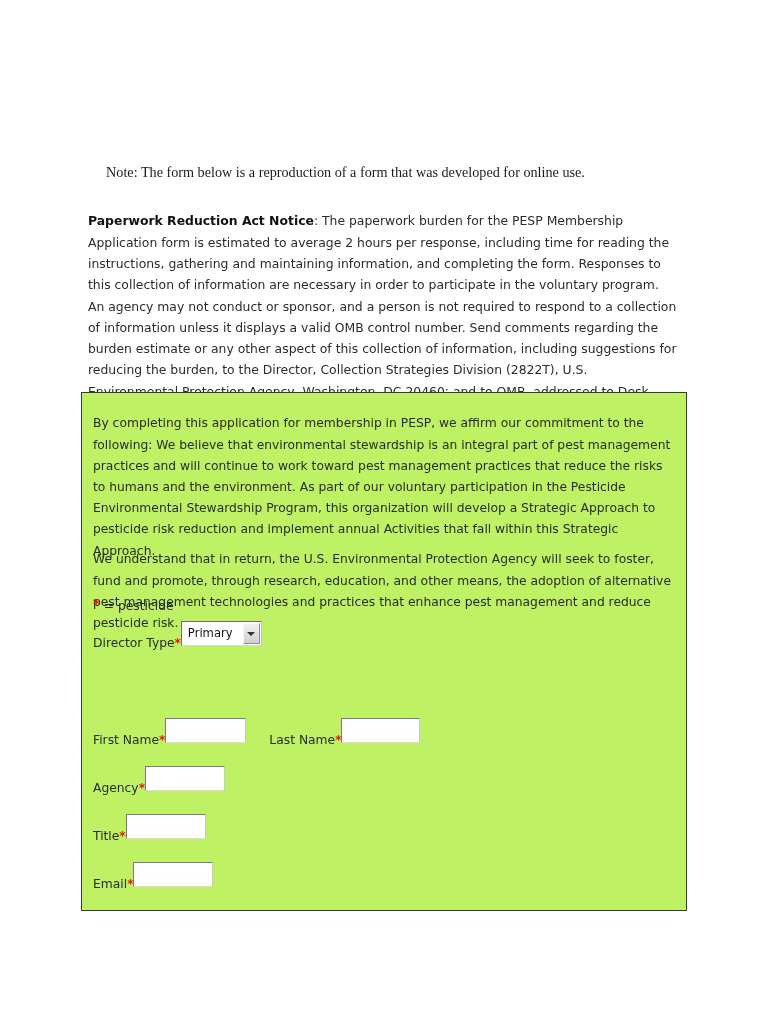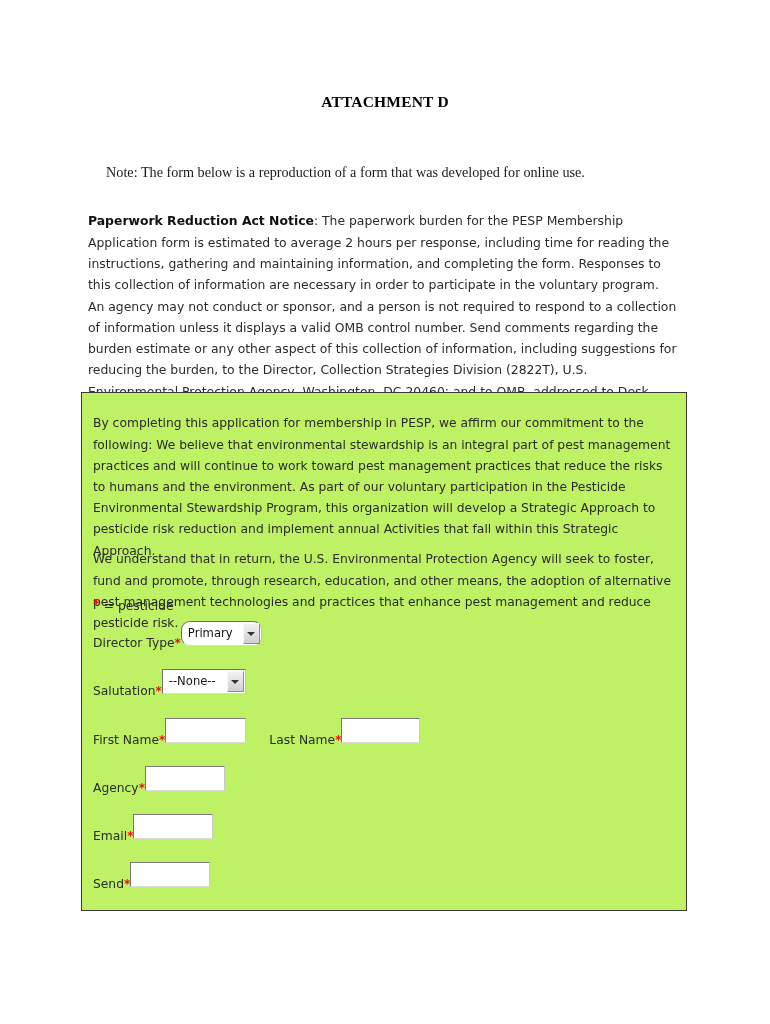--- a/index.html
+++ b/index.html
@@ -204,37 +204,36 @@
   }
 
   
   #row-contact-type { top: 238px; }
   #row-salutation   { top: 286px; }
   #row-names        { top: 334px; }
   #row-company      { top: 382px; }
   #row-title        { top: 430px; }
   #row-email        { top: 478px; }
 
-  #contact-type-select { width: 81px; border-radius: 9px; }
+  #contact-type-select { width: 81px; }
   #salutation-select   { width: 84px; }
 
   #first-name-input { width: 81px; }
   #last-name-input  { width: 79px; }
   #company-input    { width: 80px; }
   #title-input      { width: 80px; }
   #email-input      { width: 80px; }
 
   .name-gap { display: inline-block; width: 23px; }
 </style>
 </head>
 <body>
 
 <div class="page">
 
-  <div class="heading" id="attachment-title">ATTACHMENT D</div>
 
 
   <div id="note-line">Note:  The form below is a reproduction of a form that was developed for online use.</div>
 
   <p id="paperwork-notice"><b>Paperwork Reduction Act Notice</b><span>: The paperwork burden for the PESP Membership Application form is estimated to average 2 hours per response, including time for reading the instructions, gathering and maintaining information, and completing the form. Responses to this collection of information are necessary in order to participate in the voluntary program. An agency may not conduct or sponsor, and a person is not required to respond to a collection of information unless it displays a valid OMB control number. Send comments regarding the burden estimate or any other aspect of this collection of information, including suggestions for reducing the burden, to the Director, Collection Strategies Division (2822T), U.S. Environmental Protection Agency, Washington, DC 20460; and to OMB, addressed to Desk Officer for EPA, via email to </span><a class="email-link">oira_submission@omb.eop.gov</a><span>. Do not send completed forms to these addresses.</span></p>
 
   <div id="application-box">
 
     <p class="box-para" id="affirm-para">By completing this application for membership in PESP, we affirm our commitment to the following: We believe that environmental stewardship is an integral part of pest management practices and will continue to work toward pest management practices that reduce the risks to humans and the environment. As part of our voluntary participation in the Pesticide Environmental Stewardship Program, this organization will develop a Strategic Approach to pesticide risk reduction and implement annual Activities that fall within this Strategic Approach.</p>
 
@@ -242,36 +241,31 @@
 
     <div id="required-legend"><span class="req-star">*</span>
       <span>= pesticide</span></div>
 
     <div class="field-row" id="row-contact-type">
       <span class="field-group"><span class="field-label">Director Type</span><span class="req-star">*</span><span class="select-wrap" id="contact-type-select"><span class="select-value">Primary</span><span class="select-arrow-btn">
               <span class="tri"></span>
             </span></span></span>
     </div>
 
-    <div class="field-row" id="row-salutation">
-      <span class="field-group"><span class="field-label">Salutation</span><span class="req-star">*</span><span class="select-wrap" id="salutation-select"><span class="select-value">--None--</span><span class="select-arrow-btn">
-              <span class="tri"></span>
-            </span></span></span>
-    </div>
 
     <div class="field-row" id="row-names">
       <span class="field-group"><span class="field-label">First Name</span><span class="req-star">*</span><input class="text-input" id="first-name-input" type="text" value="" style=""></span><span class="name-gap"></span><span class="field-group"><span class="field-label">Last Name</span><span class="req-star">*</span><input class="text-input" id="last-name-input" type="text" value="" style=""></span>
     </div>
 
     <div class="field-row" id="row-company">
       <span class="field-group"><span class="field-label">Agency</span><span class="req-star">*</span><input class="text-input" id="company-input" type="text" value="" style=""></span>
     </div>
 
     <div class="field-row" id="row-title">
-      <span class="field-group"><span class="field-label">Email</span><span class="req-star">*</span><input class="text-input" id="title-input" type="text" value="" style=""></span>
+      <span class="field-group"><span class="field-label">Title</span><span class="req-star">*</span><input class="text-input" id="title-input" type="text" value="" style=""></span>
     </div>
 
     <div class="field-row" id="row-email">
-      <span class="field-group"><span class="field-label">Send</span><span class="req-star">*</span><input class="text-input" id="email-input" type="text" value="" style=""></span>
+      <span class="field-group"><span class="field-label">Email</span><span class="req-star">*</span><input class="text-input" id="email-input" type="text" value="" style=""></span>
     </div>
 
   </div>
 </div>
 
 </body></html>

